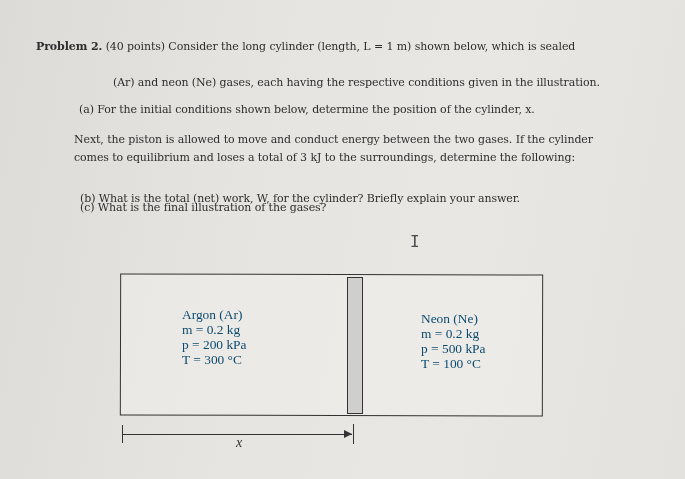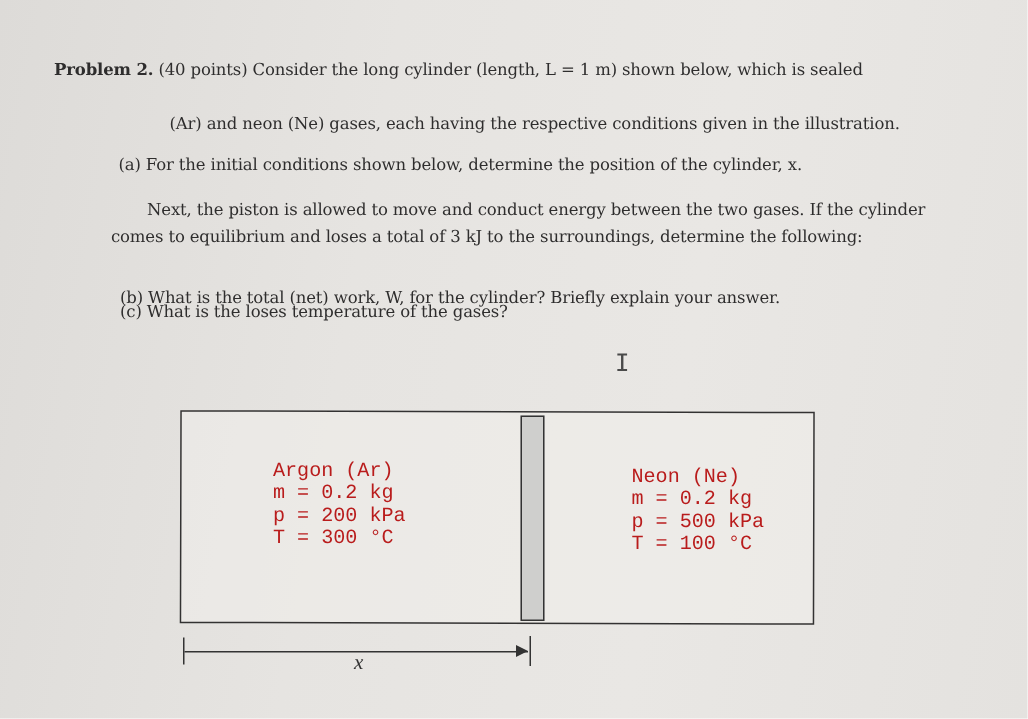--- a/index.html
+++ b/index.html
@@ -42,24 +42,24 @@
     .piston {
       position: absolute;
       left: 347px; top: 277px;
       width: 16px; height: 137px;
       border: 1.6px solid #333;
       box-sizing: border-box;
       background: #cfcfcd;
     }
     .gas {
       position: absolute;
-      font-family: Liberation Mono, monospace;
+      font-family: Liberation Serif, serif;
       font-size: 13.4px;
       line-height: 15px;
-      color: #b91c1c;
+      color: #0c4a6e;
     }
     .gas .row { white-space: nowrap; }
     .dim-line {
       position: absolute;
       left: 123px; top: 434px;
       width: 229px; height: 0;
       border-top: 1.5px solid #333;
     }
     .tick-l {
       position: absolute; left: 122px; top: 425px; width: 0; height: 18px;
@@ -96,25 +96,25 @@
 
   <div class="line" style="left:36px; top:40px;">
     <span class="bold">Problem 2.</span>
     <span>(40 points)</span>
     <span>Consider the long cylinder (length, L = 1 m) shown below, which is sealed</span>
   </div>
   <div class="line" style="left:73px; top:76px;margin-left:40px;">(Ar) and neon (Ne) gases, each having the respective conditions given in the illustration.</div>
 
   <div class="line" style="left:79px; top:103px;">(a) For the initial conditions shown below, determine the position of the cylinder, x.</div>
 
-  <div class="line" style="left:74px; top:133px;margin-left:24px;">Next, the piston is allowed to move and conduct energy between the two gases. If the cylinder</div>
+  <div class="line" style="left:74px; top:133px;">Next, the piston is allowed to move and conduct energy between the two gases. If the cylinder</div>
   <div class="line" style="left:74px; top:151px;text-align:center;">comes to equilibrium and loses a total of 3 kJ to the surroundings, determine the following:</div>
 
   <div class="line" style="left:80px; top:180px;margin-top:12px;">(b) What is the total (net) work, W, for the cylinder? Briefly explain your answer.</div>
-  <div class="line" style="left:80px; top:201px;">(c) What is the loses temperature of the gases?</div>
+  <div class="line" style="left:80px; top:201px;">(c) What is the final illustration of the gases?</div>
 
   <div class="cursor">I</div>
 
   <div class="cyl"></div>
   <div class="piston"></div>
 
   <div class="gas" style="left:182px; top:307px;">
     <div class="row">Argon (Ar)</div>
     <div class="row">m = 0.2 kg</div>
     <div class="row">p = 200 kPa</div>

